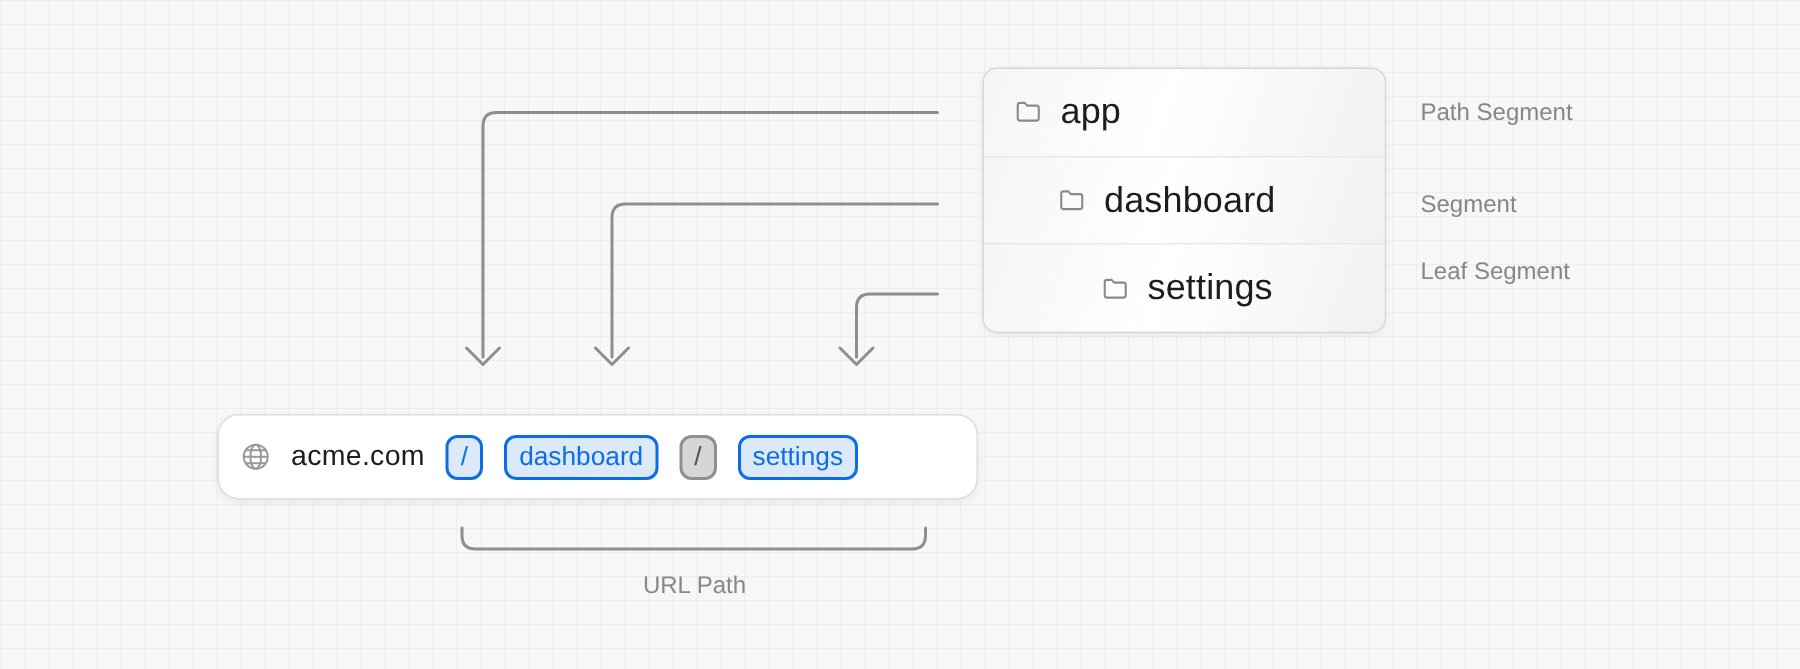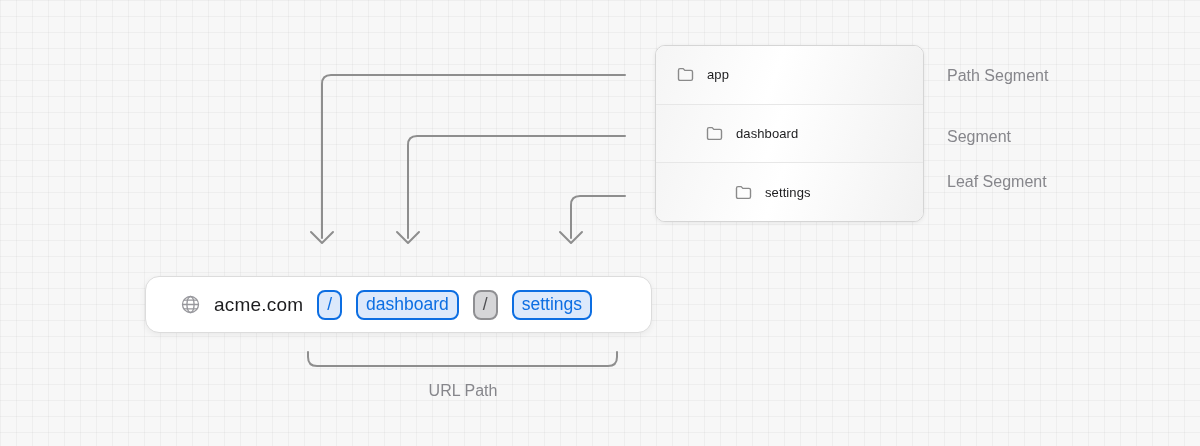--- a/index.html
+++ b/index.html
@@ -37,21 +37,21 @@
     border-radius:10px;
     box-shadow:0 1px 4px rgba(0,0,0,0.07);
     overflow:hidden;
     display:flex; flex-direction:column;
     background:#fff;
   }
   .tree-row {
     flex:1 1 0;
     display:flex; align-items:center;
     background:linear-gradient(110deg, #f5f5f5 0%, #ffffff 45%, #f1f1f1 100%);
-    font-size:13px; font-weight:500; color:#1d1d1f;
+    font-size:24px; font-weight:500; color:#1d1d1f;
     letter-spacing:0.1px;
   }
   .tree-row + .tree-row { border-top:1px solid #e7e7e7; }
   .tree-row.indent-0 { padding-left:21px; }
   .tree-row.indent-1 { padding-left:50px; }
   .tree-row.indent-2 { padding-left:79px; }
   .folder-ic { display:inline-flex; margin-right:13px; }
 
   
   .annotation {
@@ -66,21 +66,21 @@
 
   
   .url-bar {
     position:absolute; left:145px; top:276px;
     width:507px; height:57px;
     background:#ffffff;
     border:1px solid #dcdcdc;
     border-radius:14px;
     box-shadow:0 2px 6px rgba(0,0,0,0.06);
     display:flex; align-items:center;
-    padding-left:35px; box-sizing:border-box;
+    padding-left:15px; box-sizing:border-box;
   }
   .url-content { display:flex; align-items:center; gap:14px; }
   .globe-ic { display:inline-flex; }
   .domain {
     font-size:19px; color:#1d1d1f; letter-spacing:0.2px;
     margin-right:0px; white-space:nowrap;
   }
   .pill {
     display:inline-flex; align-items:center; justify-content:center;
     height:26px; padding:0 8px;

